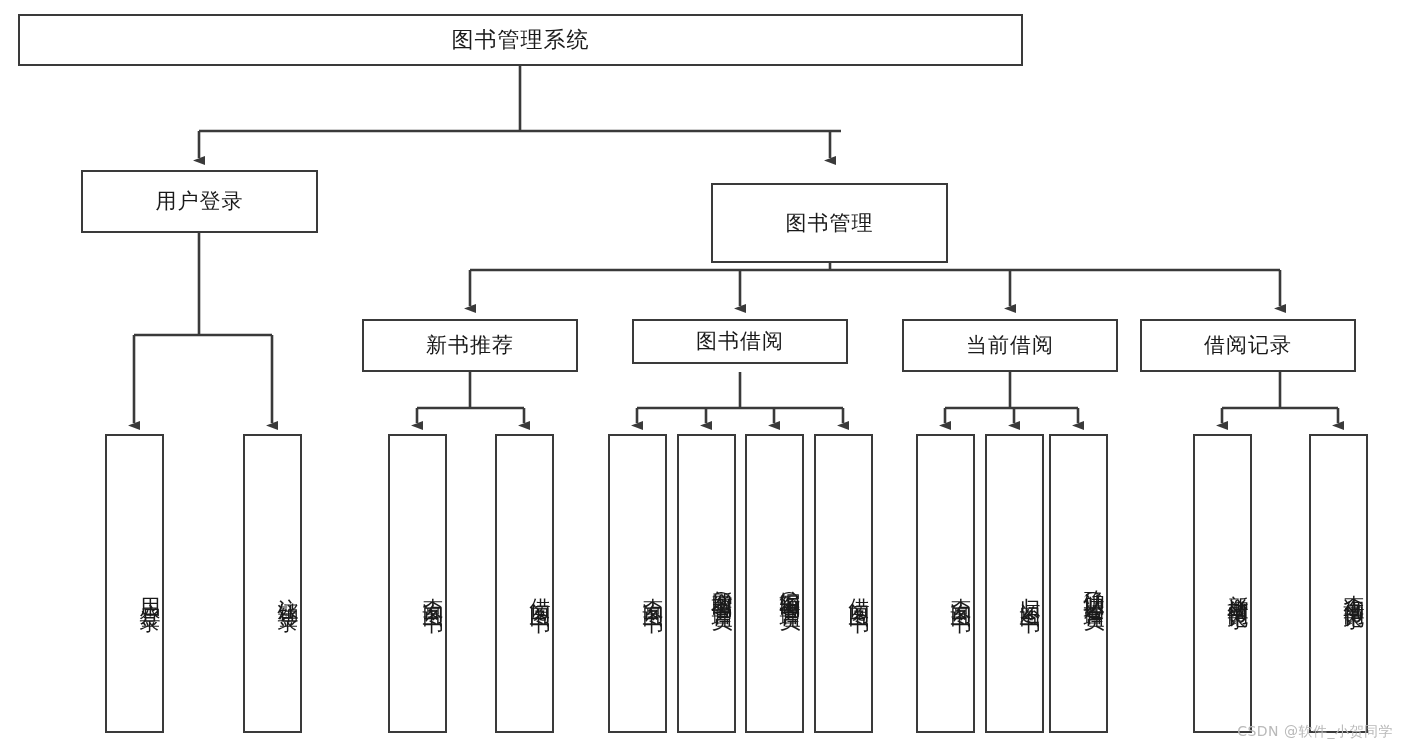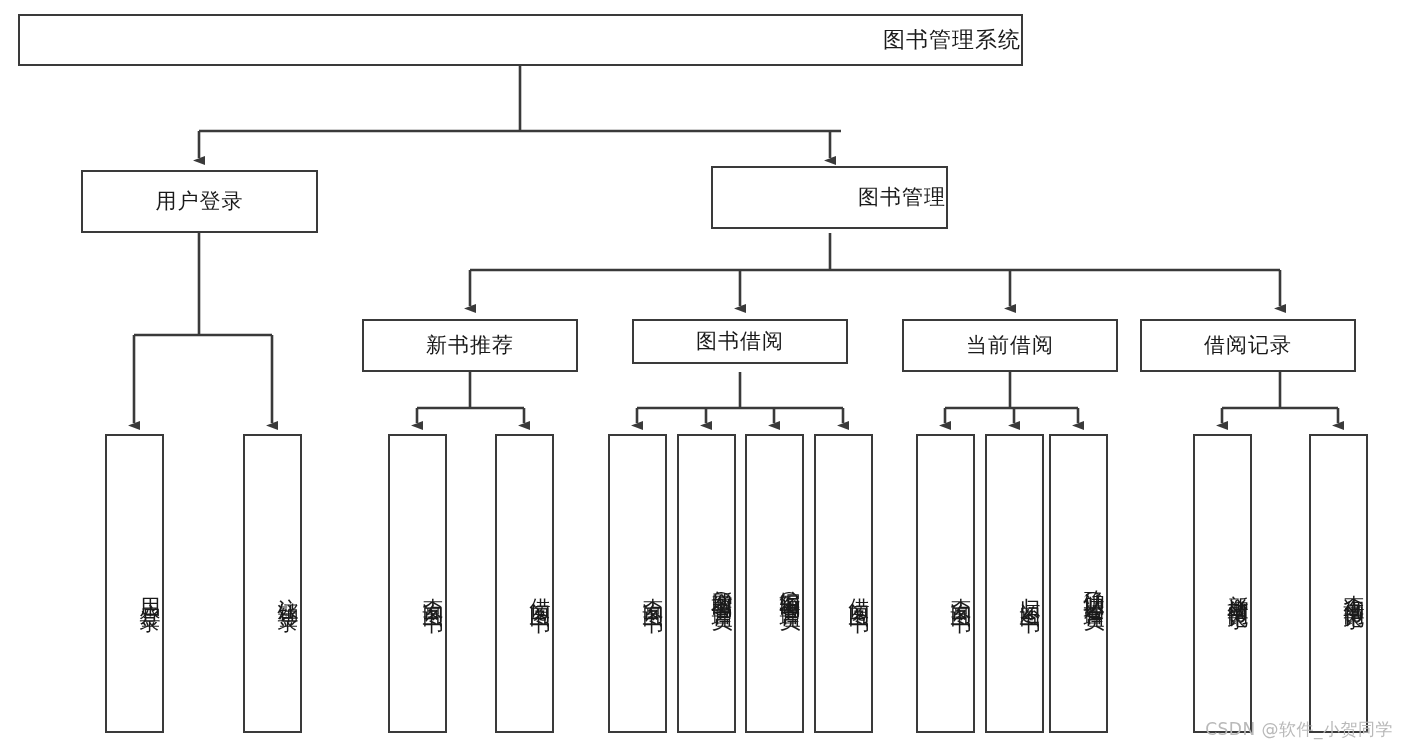--- a/index.html
+++ b/index.html
@@ -36,40 +36,39 @@
     color: #1a1a1a;
     line-height: 1.18;
   }
   .node.horiz {
     font-size: 21px;
     letter-spacing: 1px;
   }
   .node.root {
     font-size: 22px;
     letter-spacing: 1px;
-    justify-content: flex-end;
   }
   .node.vert {
     writing-mode: vertical-rl;
     text-orientation: upright;
     font-size: 21px;
     letter-spacing: 5px;
     align-items: flex-start;
     justify-content: center;
     padding-top: 14px;
   }
   .node.vert.tall-text {
     padding-top: 6px;
     letter-spacing: 3px;
   }
   .watermark {
     position: absolute;
     right: 12px;
     bottom: 6px;
-    font-size: 17px;
+    font-size: 14px;
     color: #b9b9b9;
     letter-spacing: 0.5px;
     white-space: nowrap;
   }
 </style>
 </head>
 <body>
 
 <div id="canvas">
 
@@ -123,21 +122,21 @@
     </g>
   </svg>
 
   <div class="node root" style="left:18px; top:14px; width:1005px; height:52px;">
     <span>图书管理系统</span>
   </div>
 
   <div class="node horiz" style="left:81px; top:170px; width:237px; height:63px;">
     <span>用户登录</span>
   </div>
-  <div class="node horiz" style="left:711px; top:166px; width:237px; height:63px;justify-content:flex-end;">
+  <div class="node horiz" style="left:711px; top:183px; width:237px; height:80px;">
     <span>图书管理</span>
   </div>
 
   <div class="node horiz" style="left:362px; top:319px; width:216px; height:53px;align-items:center;">
     <span>新书推荐</span>
   </div>
   <div class="node horiz" style="left:632px; top:319px; width:216px; height:45px;">
     <span>图书借阅</span>
   </div>
   <div class="node horiz" style="left:902px; top:319px; width:216px; height:53px;">

